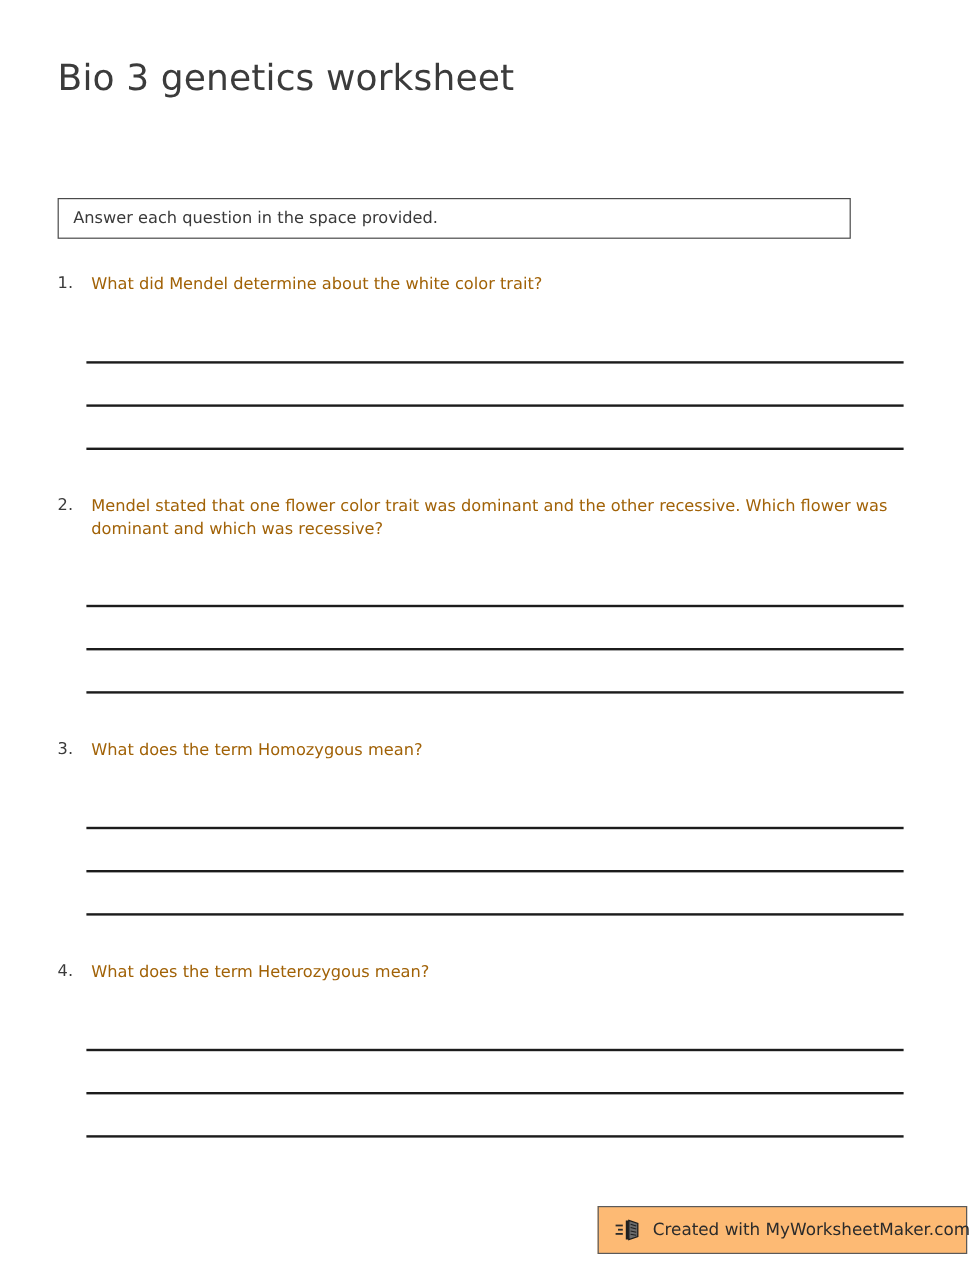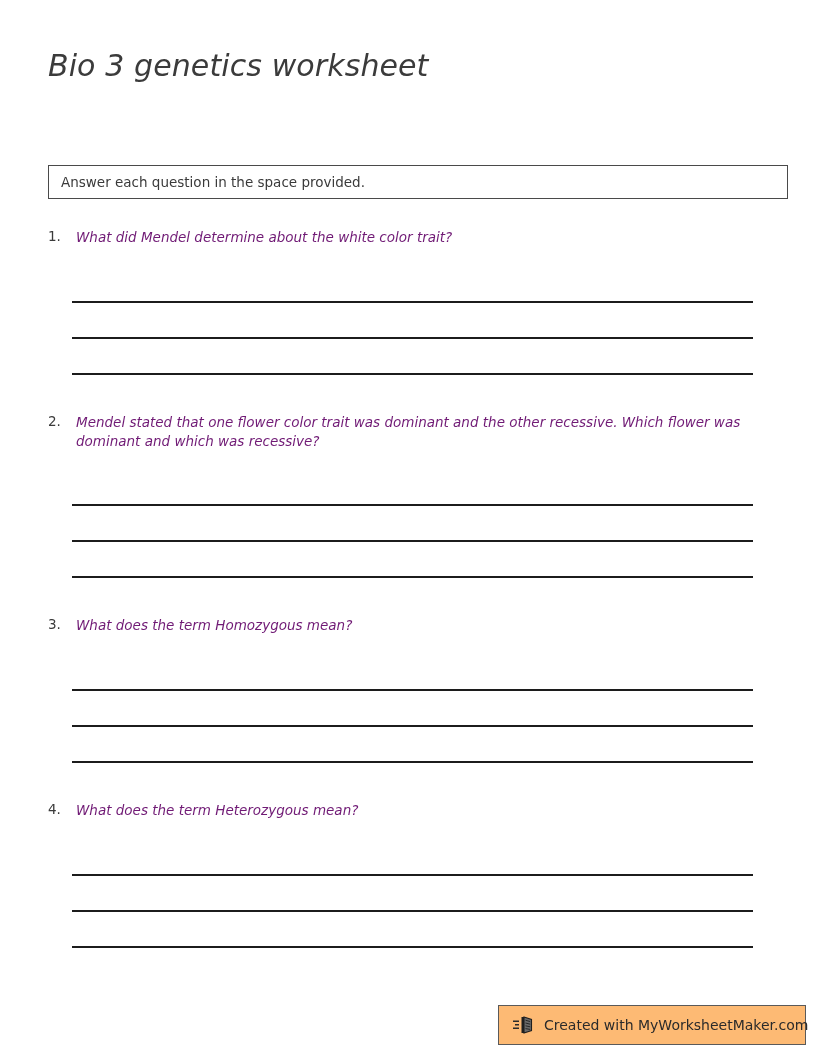--- a/index.html
+++ b/index.html
@@ -23,21 +23,20 @@
     box-sizing: border-box;
   }
 
   
   .header {
     position: absolute;
     left: 0;
     top: 40px;
     width: 816px;
     height: 90px;
-    font-style: italic;
   }
   .worksheet-title {
     position: absolute;
     left: 48px;
     top: 8px;
     font-size: 30px;
     font-weight: 400;
     color: #3b3b3b;
     letter-spacing: 0.1px;
     white-space: nowrap;
@@ -69,21 +68,21 @@
     flex: 1;
     border-bottom: 1.3px solid #2b2b2b;
     height: 26px;
   }
 
   
   .instruction-box {
     position: absolute;
     left: 48px;
     top: 165px;
-    width: 740px;
+    width: 661px;
     height: 34px;
     border: 1px solid #4a4a4a;
     box-sizing: border-box;
     display: flex;
     align-items: center;
   }
   .instruction-text {
     font-size: 13.5px;
     color: #3a3a3a;
     padding-left: 12px;
@@ -109,22 +108,21 @@
   .question-number {
     position: absolute;
     left: 48px;
     top: 0;
     font-size: 13.5px;
     color: #3a3a3a;
   }
   .question-text {
     font-size: 13.5px;
     line-height: 19px;
-    color: #701a75;
-    font-style: italic;
+    color: #a16207;
   }
   .answer-lines {
     position: relative;
     margin-left: 72px;
     width: 681px;
   }
   .answer-line {
     height: 36px;
     border-bottom: 2px solid #1c1c1c;
     box-sizing: border-box;

